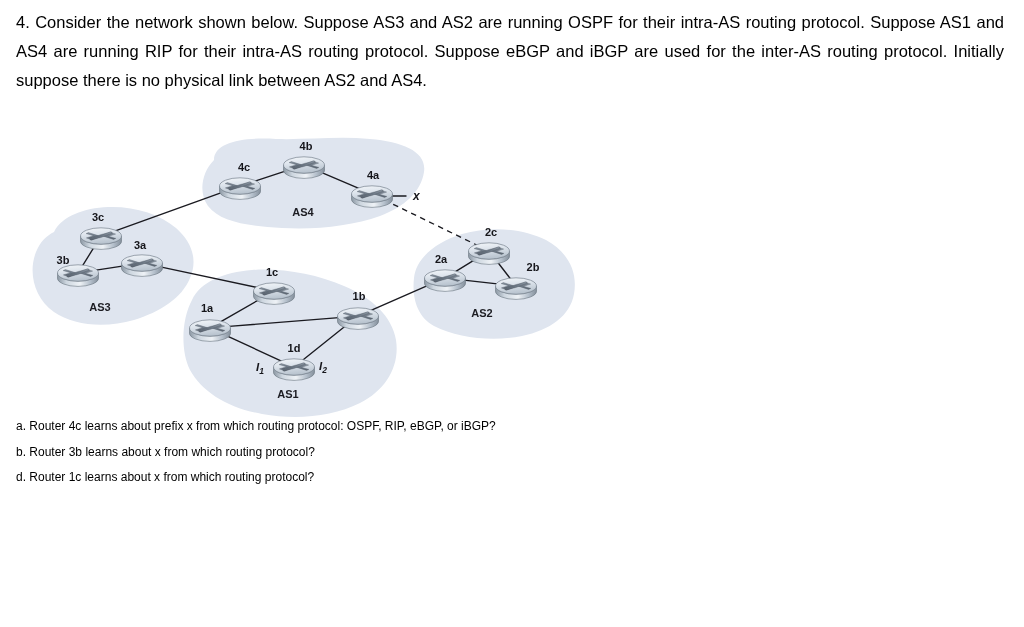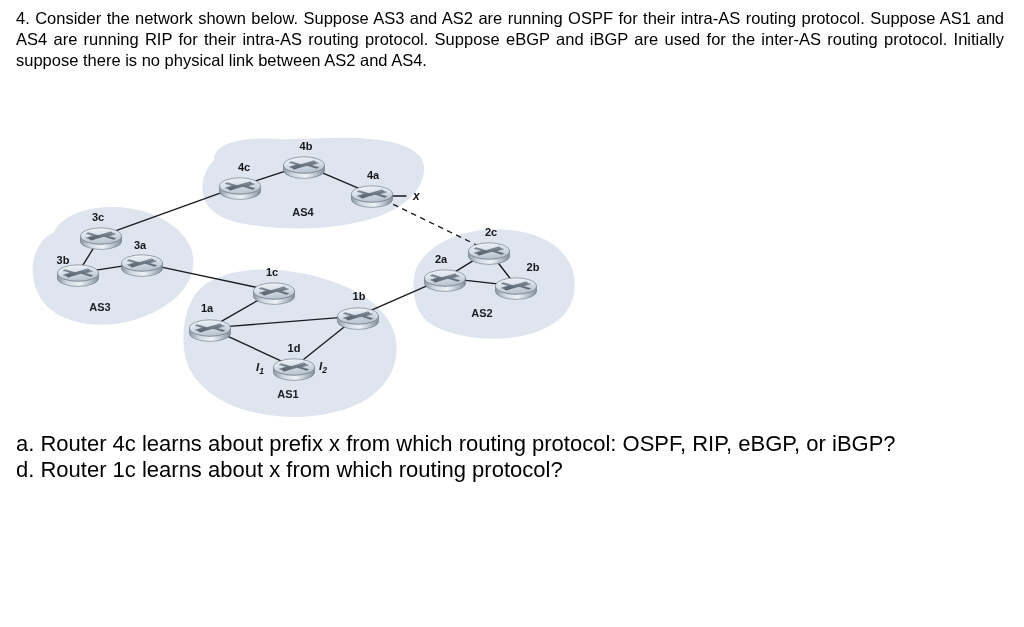--- a/index.html
+++ b/index.html
@@ -14,38 +14,38 @@
     font-family: "Liberation Sans", sans-serif;
     color: #000000;
     overflow: hidden;
   }
   #intro {
     position: absolute;
     left: 16px;
     top: 8px;
     width: 988px;
     font-size: 16.5px;
-    line-height: 21px;
+    line-height: 29px;
     text-align: justify;
     text-justify: inter-word;
   }
   #intro p { margin: 0; }
   #diagram-wrap {
     position: absolute;
     left: 0px;
     top: 128px;
     width: 620px;
     height: 292px;
   }
   #questions {
     position: absolute;
     left: 16px;
-    top: 431px;
+    top: 414px;
     width: 988px;
-    font-size: 22px;
+    font-size: 12px;
     line-height: 25.5px;
   }
   #questions div { margin: 0; white-space: nowrap; }
   .as-label {
     font-size: 11px;
     font-weight: bold;
     fill: #1c1c22;
   }
   .rt-label {
     font-size: 11px;
@@ -213,14 +213,15 @@
         <text x="303" y="216" text-anchor="middle" class="as-label">AS4</text>
         <text x="100" y="311" text-anchor="middle" class="as-label">AS3</text>
         <text x="482" y="317" text-anchor="middle" class="as-label">AS2</text>
         <text x="288" y="398" text-anchor="middle" class="as-label">AS1</text>
       </g>
   </svg>
 </div>
 
 <div id="questions">
   <div>a. Router 4c learns about prefix x from which routing protocol: OSPF, RIP, eBGP, or iBGP?</div>
+  <div>b. Router 3b learns about x from which routing protocol?</div>
   <div>d. Router 1c learns about x from which routing protocol?</div>
 </div>
 
 </body></html>

